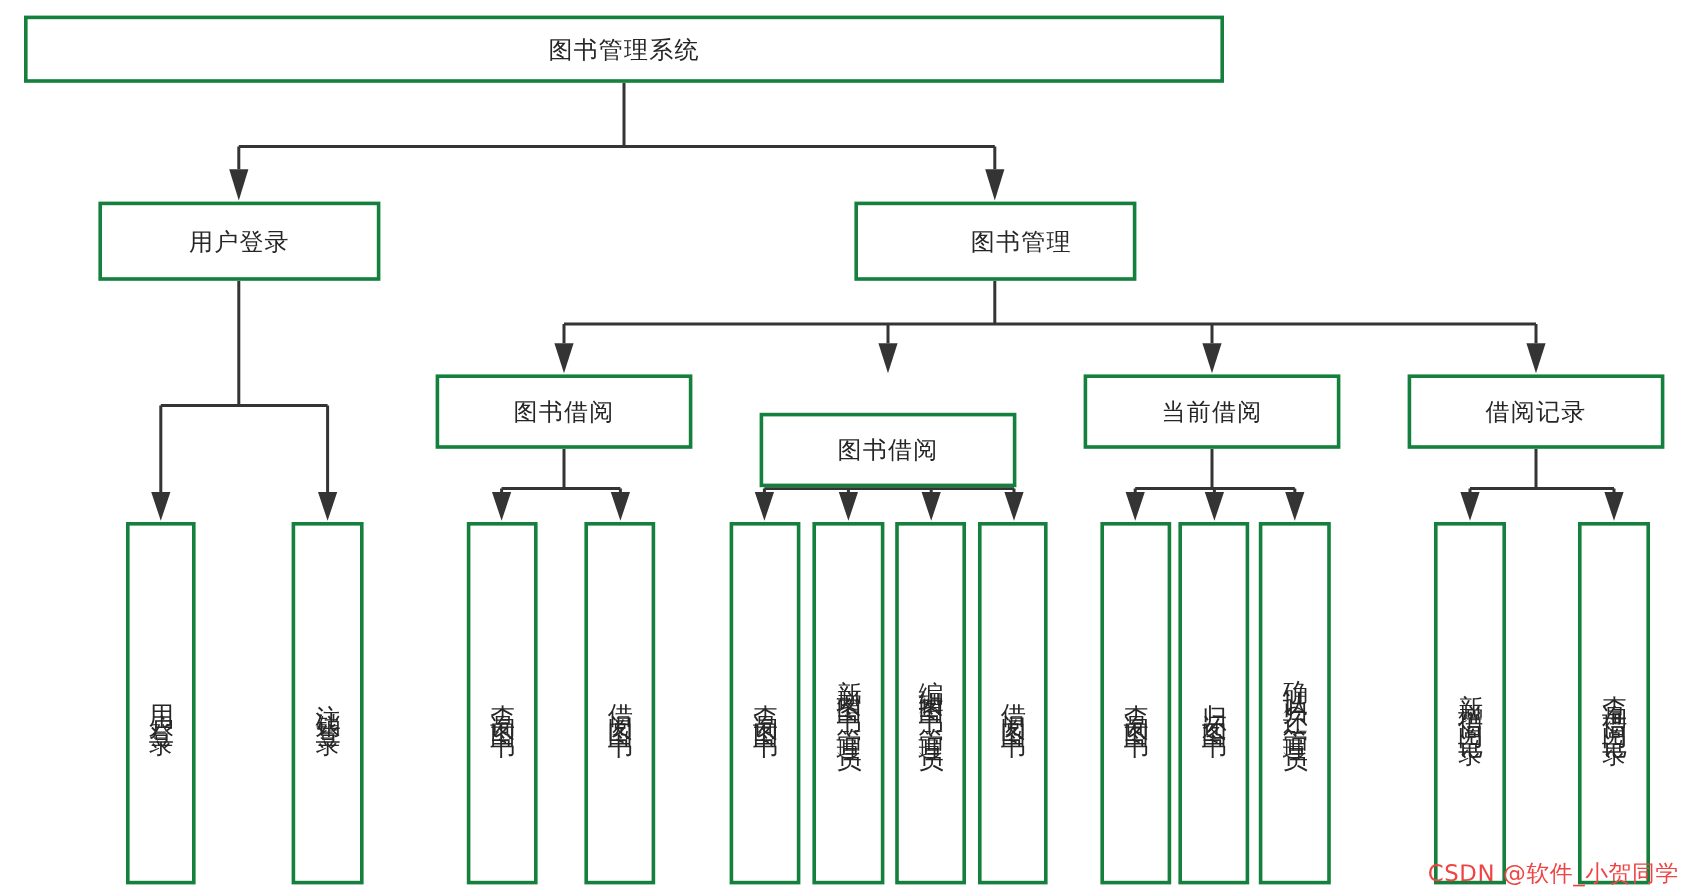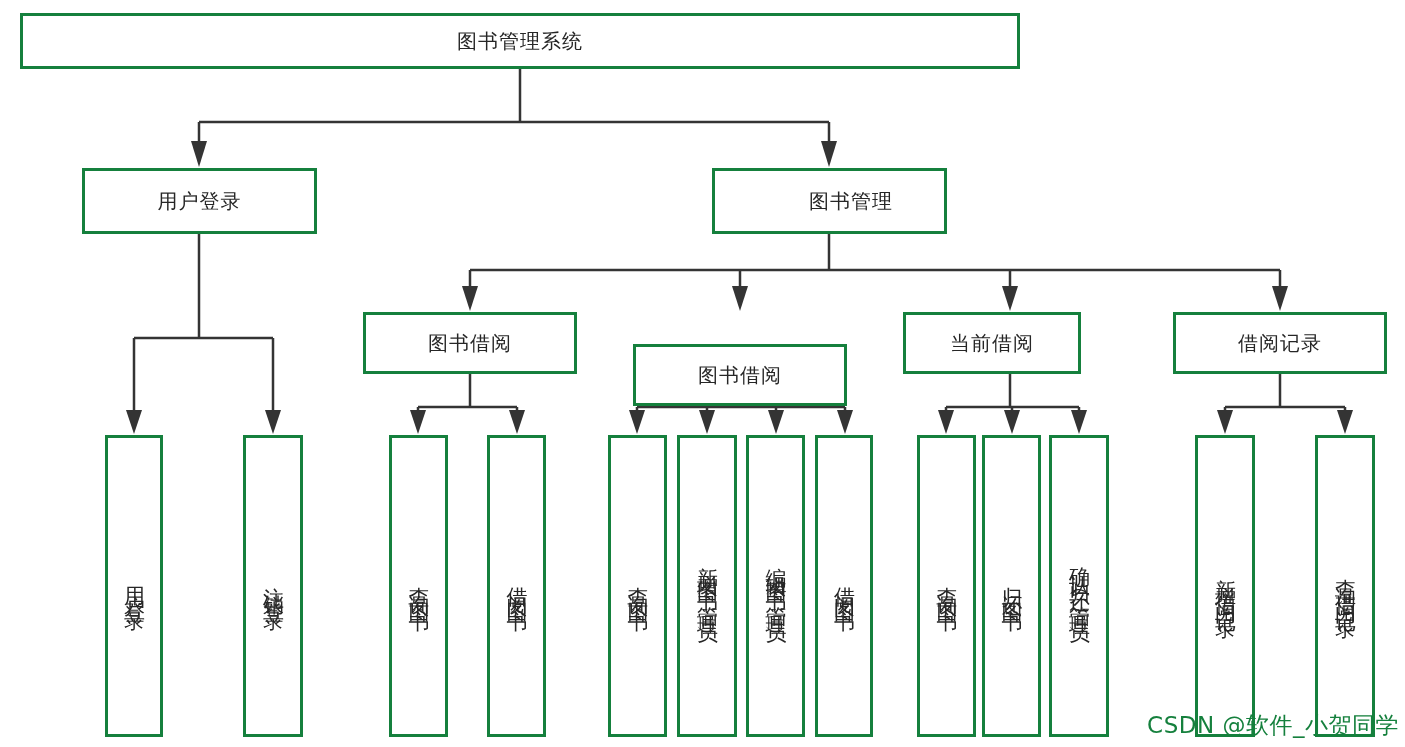--- a/index.html
+++ b/index.html
@@ -27,22 +27,22 @@
     text-orientation:mixed;
     font-size:21px;
     line-height:1;
     letter-spacing:8px;
     white-space:nowrap;
   }
   .watermark{
     position:absolute;
     right:6px;
     bottom:6px;
-    font-size:23px;
-    color:#15803d;
+    font-size:19px;
+    color:#ef4444;
     letter-spacing:0.5px;
     white-space:nowrap;
   }
 </style>
 </head>
 <body>
 
 <div id="canvas">
 
   <svg id="connectors" viewBox="0 0 1405 747" xmlns="http://www.w3.org/2000/svg">
@@ -118,21 +118,21 @@
   <div class="node hbox" style="left:712px;top:168px;width:235px;height:66px;padding-left:43px;">
     <span>图书管理</span>
   </div>
 
   <div class="node hbox" style="left:363px;top:312px;width:214px;height:62px;">
     <span>图书借阅</span>
   </div>
   <div class="node hbox" style="left:633px;top:312px;width:214px;height:62px;margin-top:32px;">
     <span>图书借阅</span>
   </div>
-  <div class="node hbox" style="left:903px;top:312px;width:178px;height:62px;">
+  <div class="node hbox" style="left:903px;top:312px;width:214px;height:62px;">
     <span>当前借阅</span>
   </div>
   <div class="node hbox" style="left:1173px;top:312px;width:214px;height:62px;">
     <span>借阅记录</span>
   </div>
 
   <div class="node vbox" style="left:105px;top:435px;width:58px;height:302px;">
     <span class="vtext">用户登录</span>
   </div>
   <div class="node vbox" style="left:243px;top:435px;width:60px;height:302px;">

